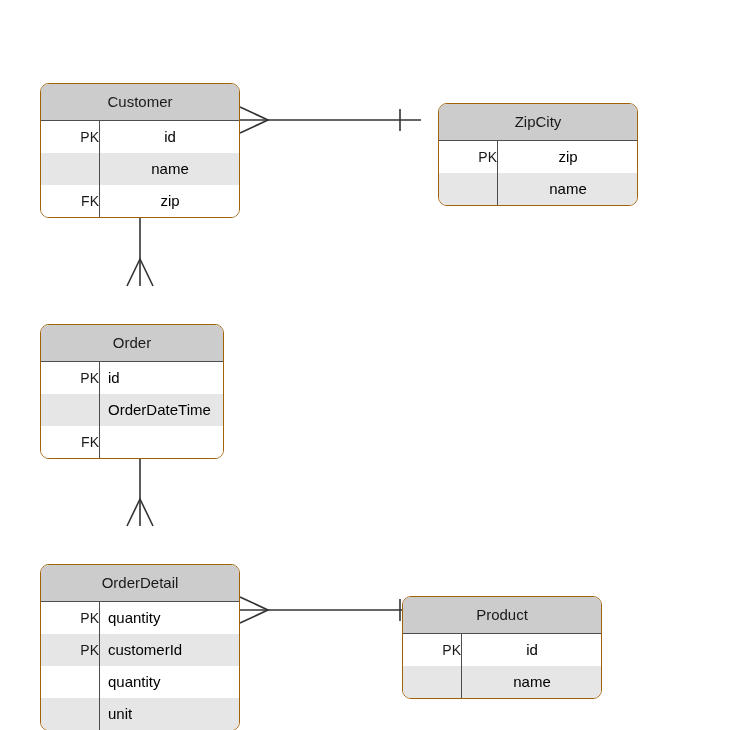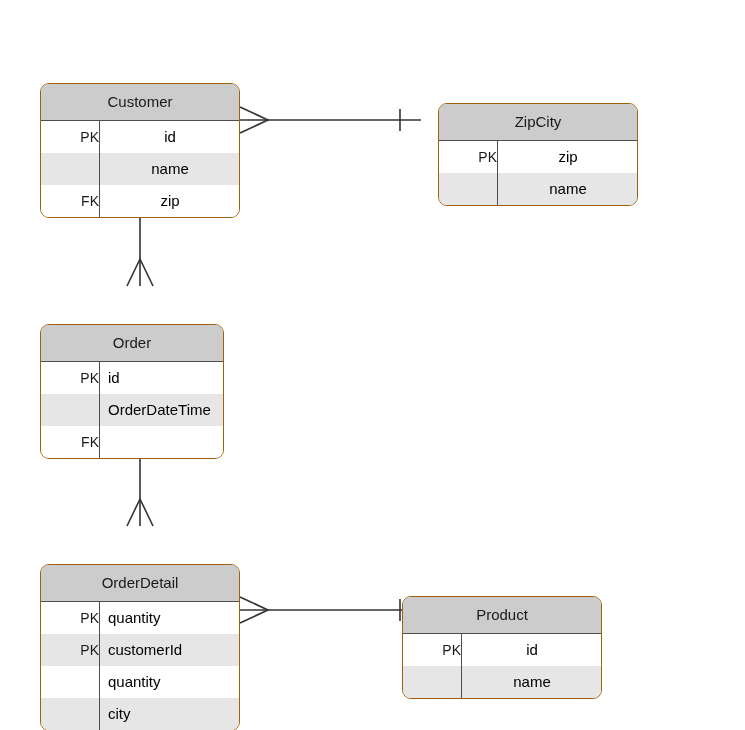--- a/index.html
+++ b/index.html
@@ -185,21 +185,21 @@
       <div class="row alt">
         <span class="key">PK</span>
         <span class="attr">customerId</span>
       </div>
       <div class="row">
         <span class="key"></span>
         <span class="attr">quantity</span>
       </div>
       <div class="row alt">
         <span class="key"></span>
-        <span class="attr">city</span>
+        <span class="attr">unit</span>
       </div>
     </div>
   </div>
 
   <div class="entity align-center" style="left:402px; top:558px; width:200px;">
     <div class="entity-header">Product</div>
     <div class="entity-rows">
       <div class="row">
         <span class="key">PK</span>
         <span class="attr">id</span>

